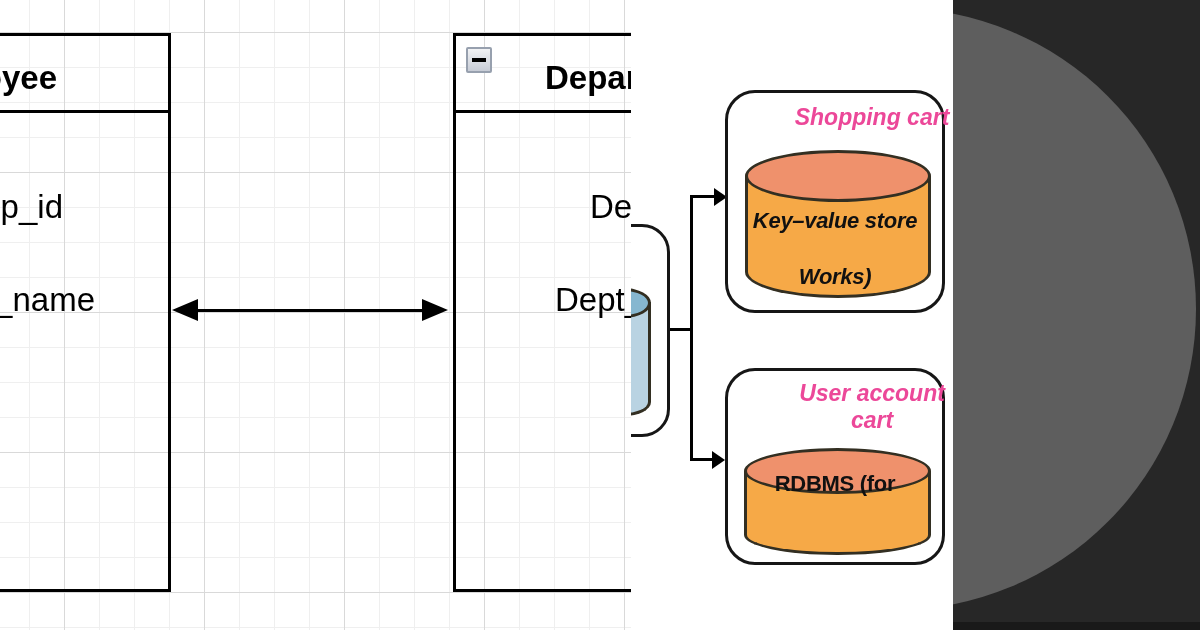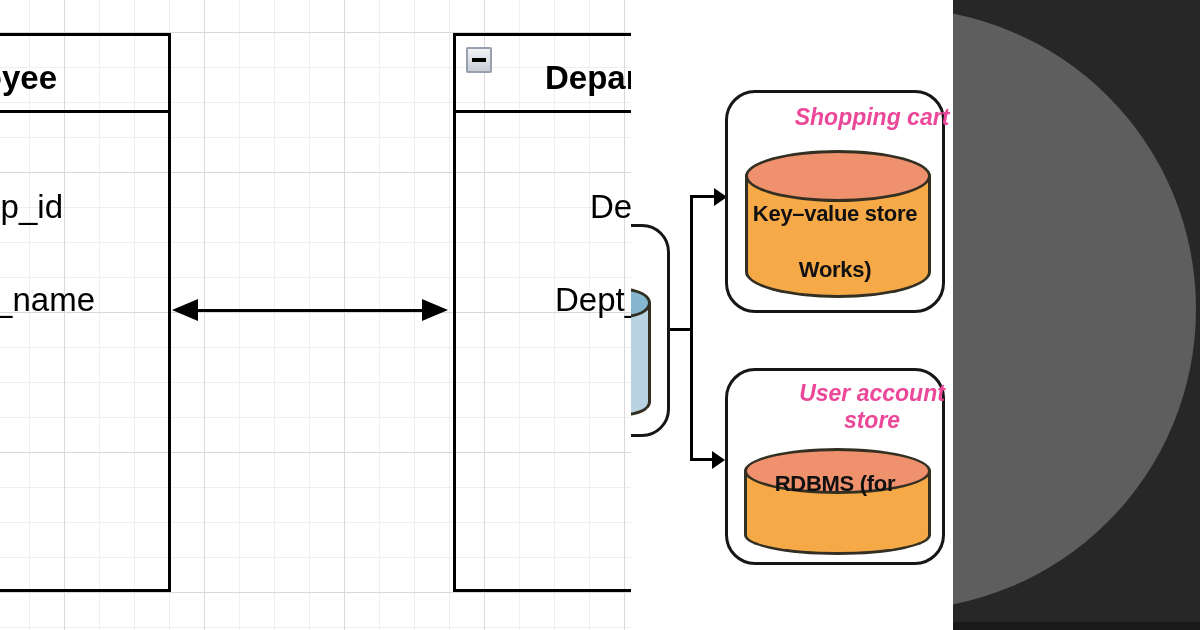--- a/index.html
+++ b/index.html
@@ -100,31 +100,31 @@
   <div class="conn" style="left:59px;top:195px;width:3px;height:266px;"></div>
   <div class="conn" style="left:59px;top:195px;width:24px;height:3px;"></div>
   <div class="poly-ah" style="left:83px;top:187.5px;"></div>
   <div class="conn" style="left:59px;top:458px;width:22px;height:3px;"></div>
   <div class="poly-ah" style="left:81px;top:450.5px;"></div>
 
   <div class="round-node node-shopping">
     <div class="node-title" style="top:11px;">Shopping cart</div>
     <div class="cyl-body orange-body" style="left:17px;top:83px;width:186px;height:122px;border-radius:0 0 93px 93px / 0 0 26px 26px;"></div>
     <div class="cyl-top orange-top" style="left:17px;top:57px;width:186px;height:52px;"></div>
-    <div class="cyl-text" style="top:107px;">
+    <div class="cyl-text" style="top:114px;font-style:italic;">
       <span>Key–value store</span><br>
       <br>
       <span>Works)</span>
     </div>
   </div>
 
   <div class="round-node node-account">
     <div class="node-title" style="top:9px;">
       <span>User account</span><br>
-      <span>store</span>
+      <span>cart</span>
     </div>
     <div class="cyl-body orange-body" style="left:16px;top:100px;width:187px;height:84px;border-radius:0 0 93px 93px / 0 0 20px 20px;"></div>
     <div class="cyl-top orange-top" style="left:16px;top:77px;width:187px;height:46px;"></div>
     <div class="cyl-text" style="top:99px;">
       <span>RDBMS (for</span><br>
     </div>
   </div>
 </div>
 
 <div class="panel-dark">

